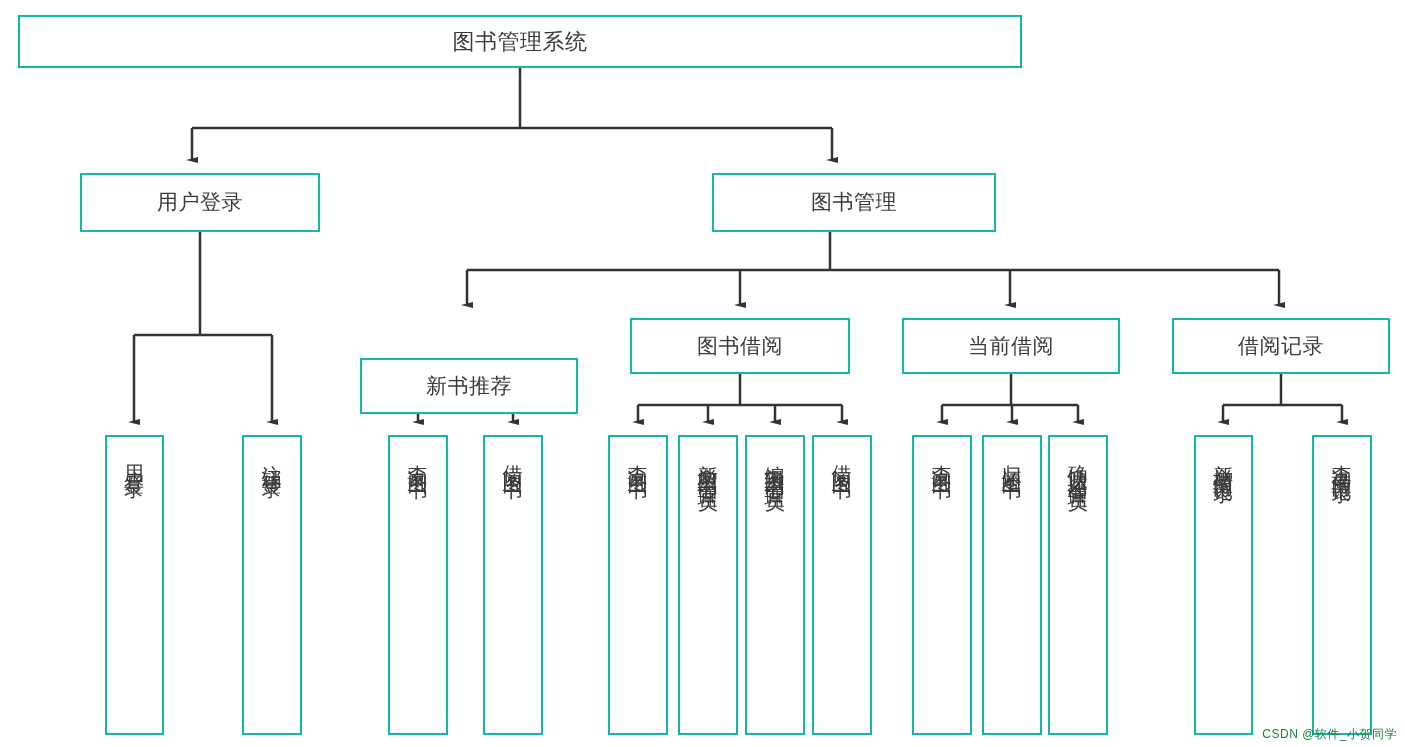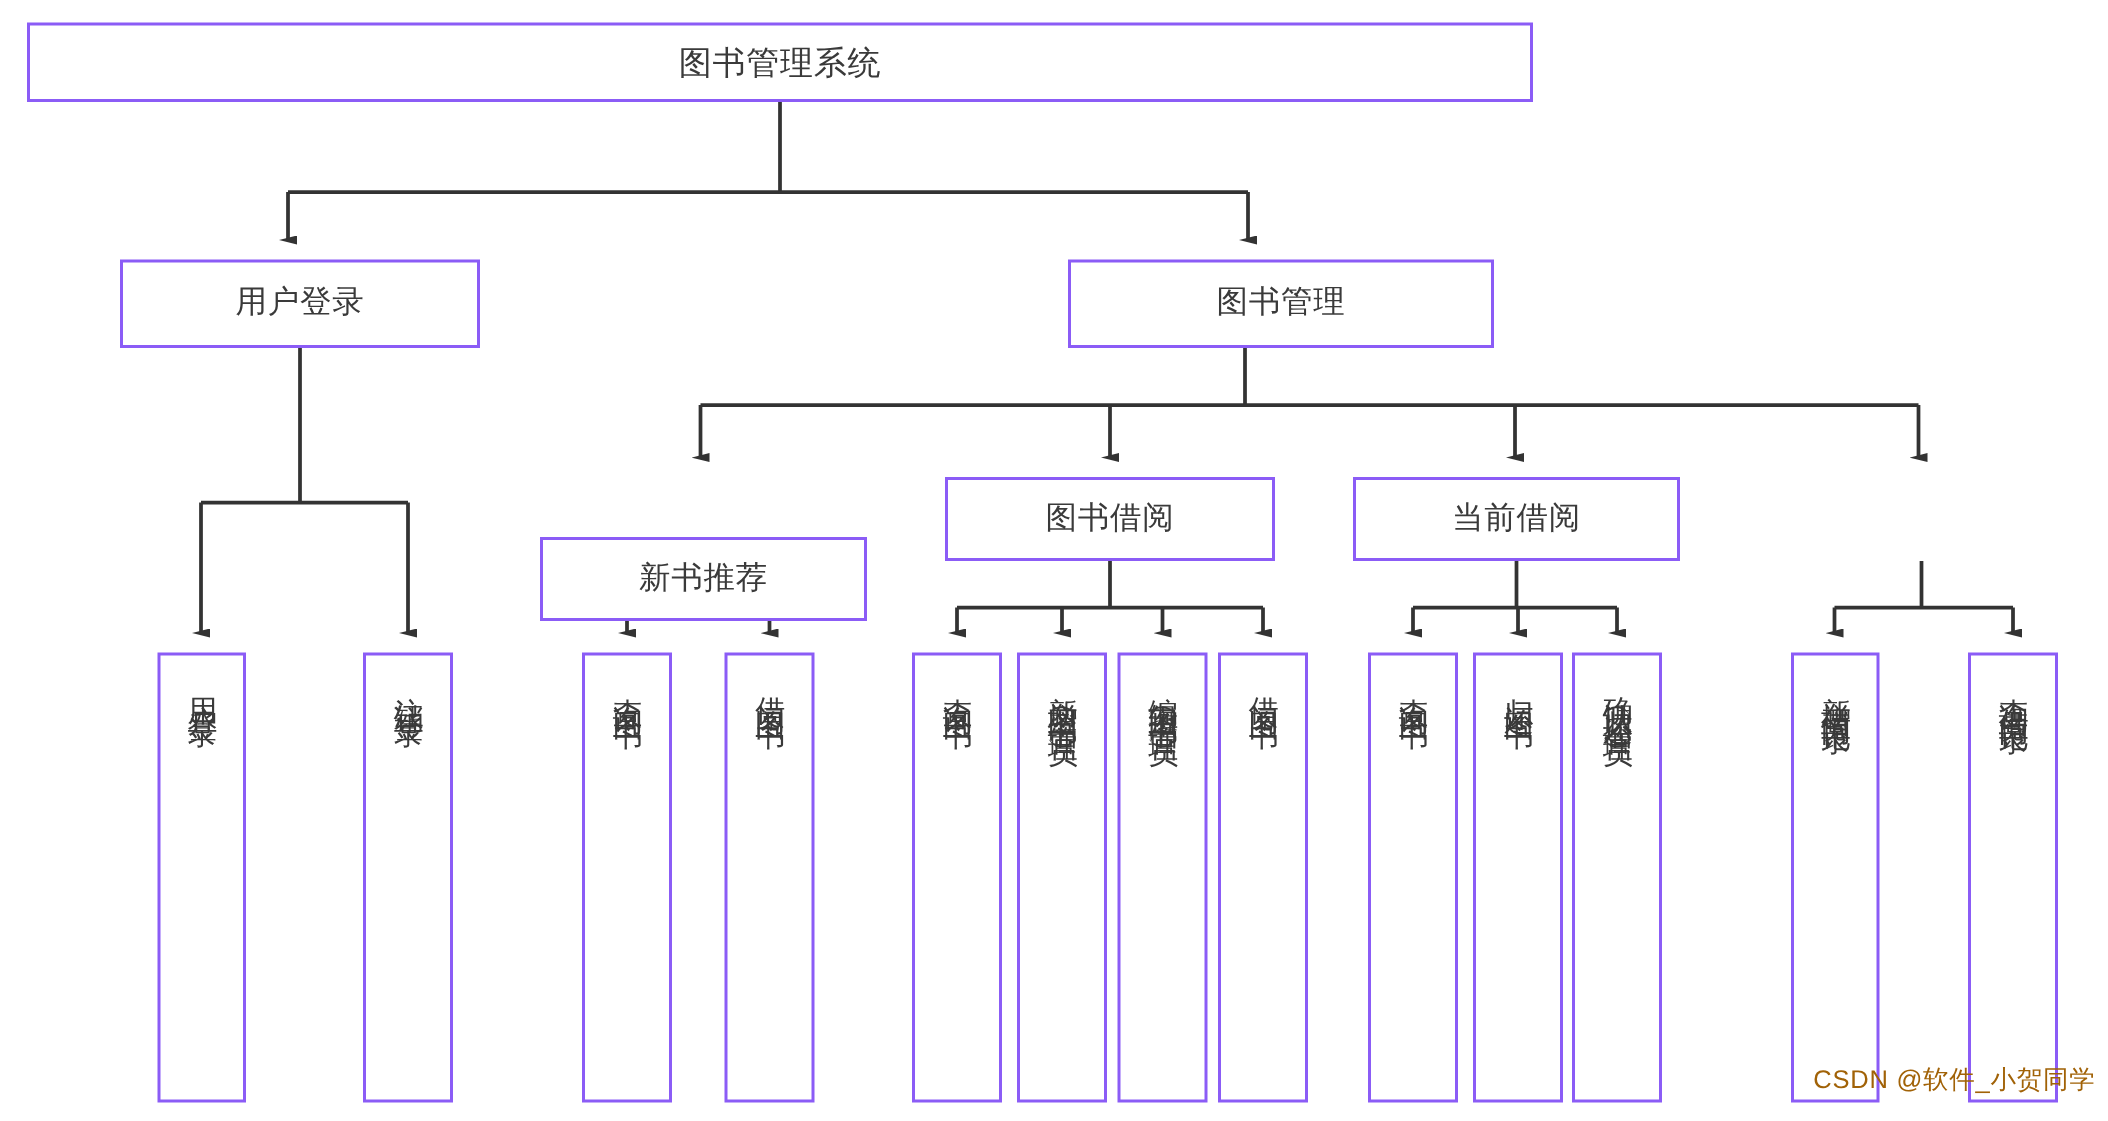--- a/index.html
+++ b/index.html
@@ -23,21 +23,21 @@
     left: 0;
     top: 0;
     width: 1405px;
     height: 747px;
     pointer-events: none;
   }
   .node {
     position: absolute;
     box-sizing: border-box;
     background: #ffffff;
-    border: 2px solid #8b5cf6;
+    border: 2px solid #14b8a6;
     display: flex;
     align-items: center;
     justify-content: center;
     text-align: center;
   }
   .node-label {
     color: #3a3a3a;
     font-weight: 500;
     letter-spacing: 0.5px;
     line-height: 1.15;
@@ -60,23 +60,23 @@
     letter-spacing: 5px;
     line-height: 1.0;
     white-space: nowrap;
   }
   .node.leaf.tall-text .node-label {
     letter-spacing: 4px;
   }
   .watermark {
     position: absolute;
     right: 8px;
-    bottom: 16px;
-    font-size: 17px;
-    color: #a16207;
+    bottom: 4px;
+    font-size: 12px;
+    color: #15803d;
     letter-spacing: 0.5px;
     user-select: none;
     white-space: nowrap;
   }
 </style>
 </head>
 <body>
 
 <div id="diagram-root">
 
@@ -143,20 +143,23 @@
 
   <div class="node horiz" style="left: 360px; top: 318px; width: 218px; height: 56px; margin-top: 40px;">
     <span class="node-label">新书推荐</span>
   </div>
   <div class="node horiz" style="left: 902px; top: 318px; width: 218px; height: 56px;">
     <span class="node-label">当前借阅</span>
   </div>
   <div class="node horiz" style="left: 630px; top: 318px; width: 220px; height: 56px;">
     <span class="node-label">图书借阅</span>
   </div>
+  <div class="node horiz" style="left: 1172px; top: 318px; width: 218px; height: 56px;">
+    <span class="node-label">借阅记录</span>
+  </div>
 
   <div class="node leaf" style="left: 105px; top: 435px; width: 59px; height: 300px;">
     <span class="node-label">用户登录</span>
   </div>
   <div class="node leaf" style="left: 242px; top: 435px; width: 60px; height: 300px;">
     <span class="node-label">注销登录</span>
   </div>
   <div class="node leaf" style="left: 388px; top: 435px; width: 60px; height: 300px;">
     <span class="node-label">查询图书</span>
   </div>

